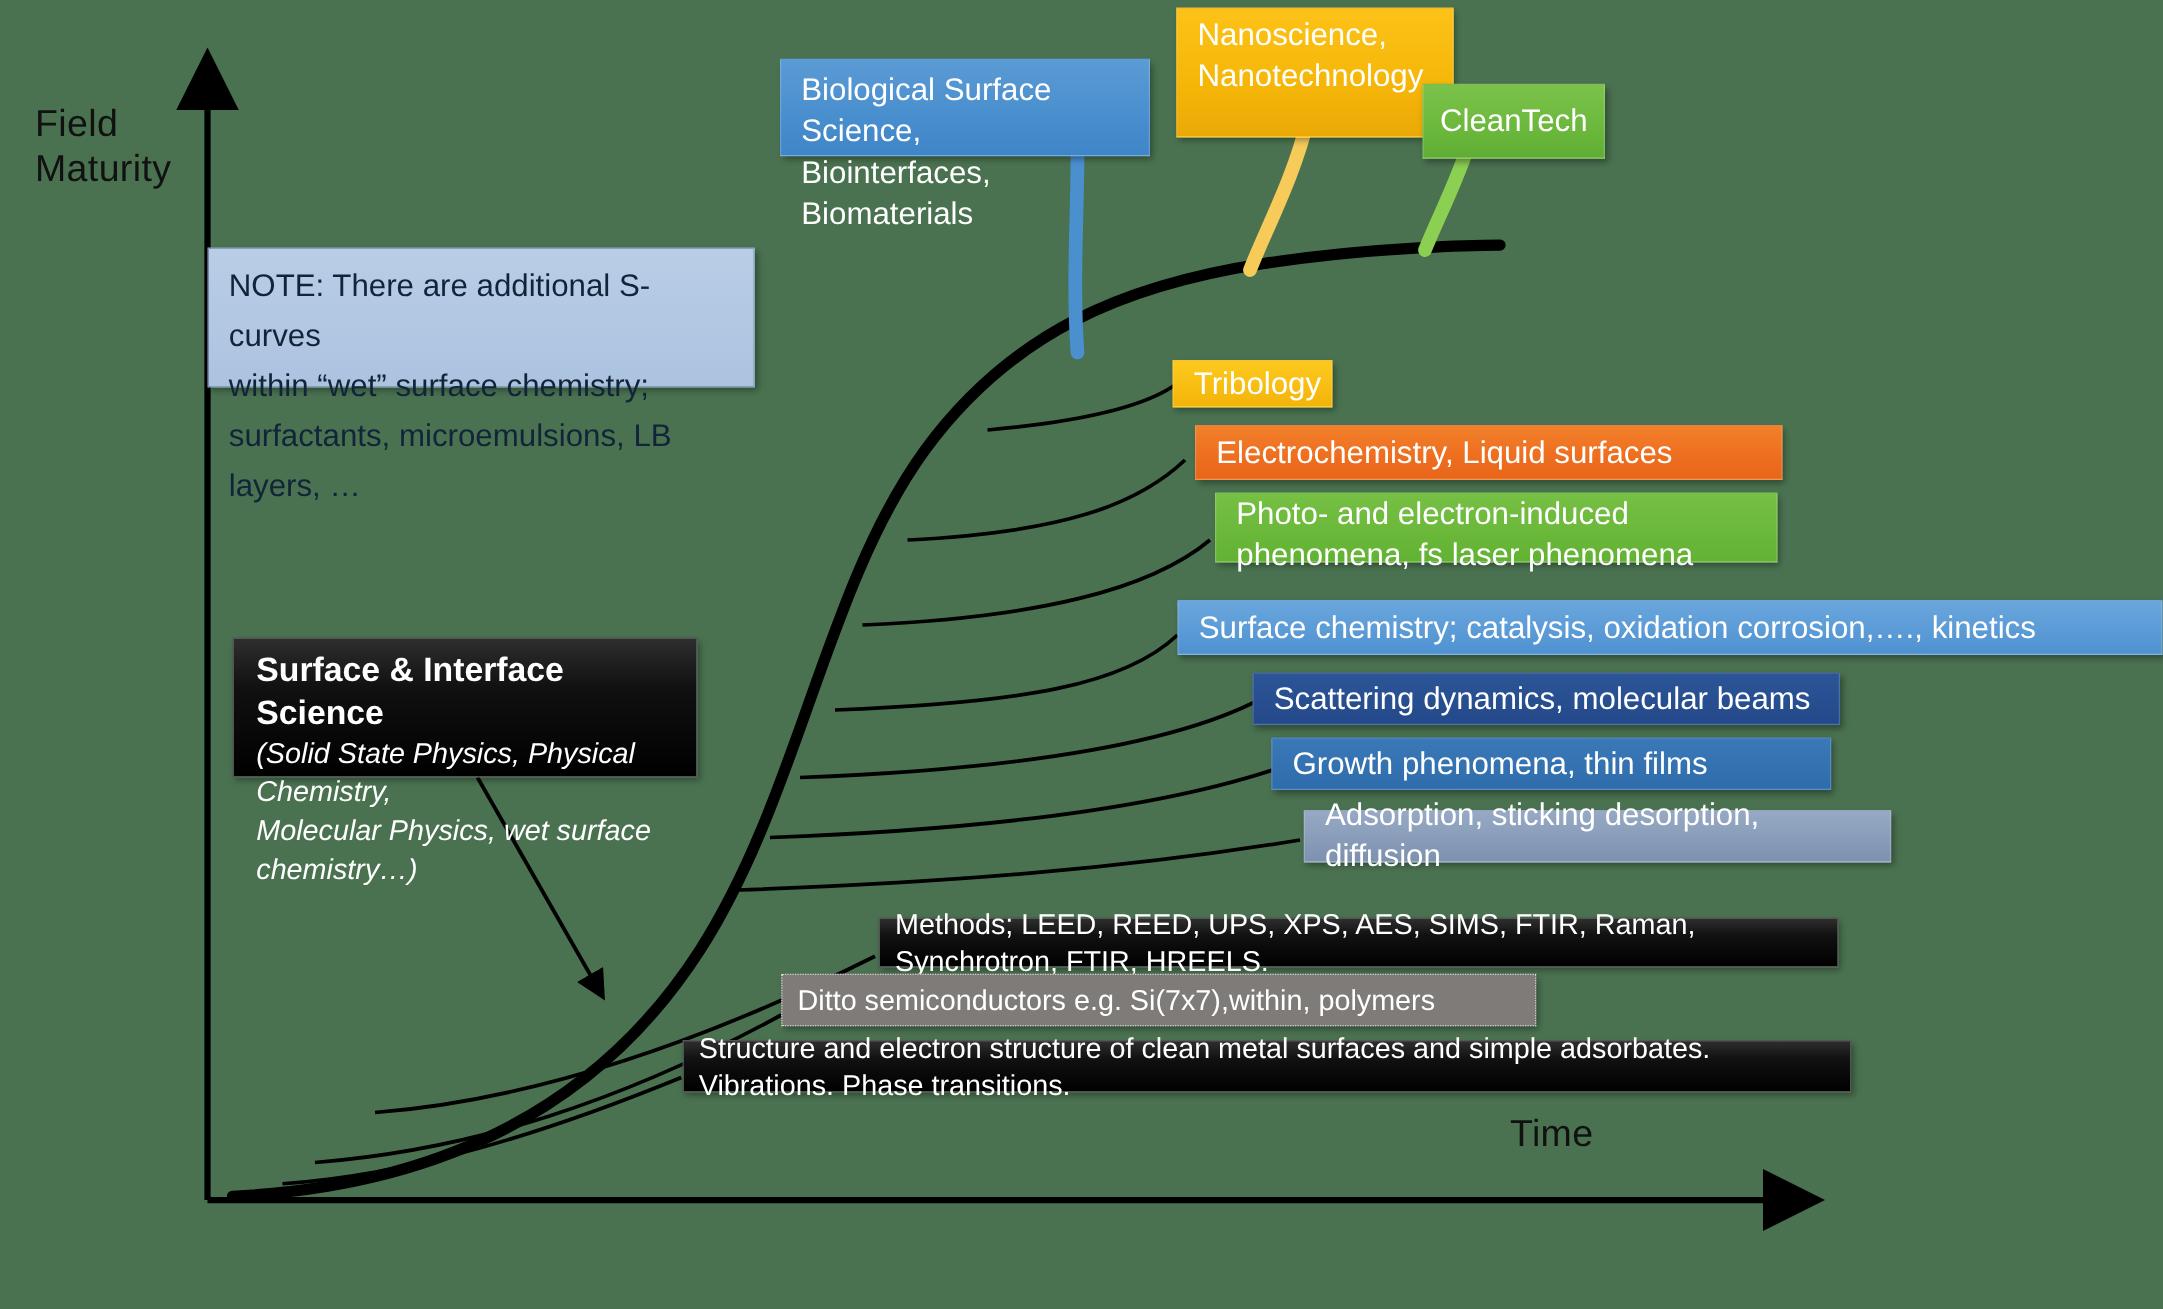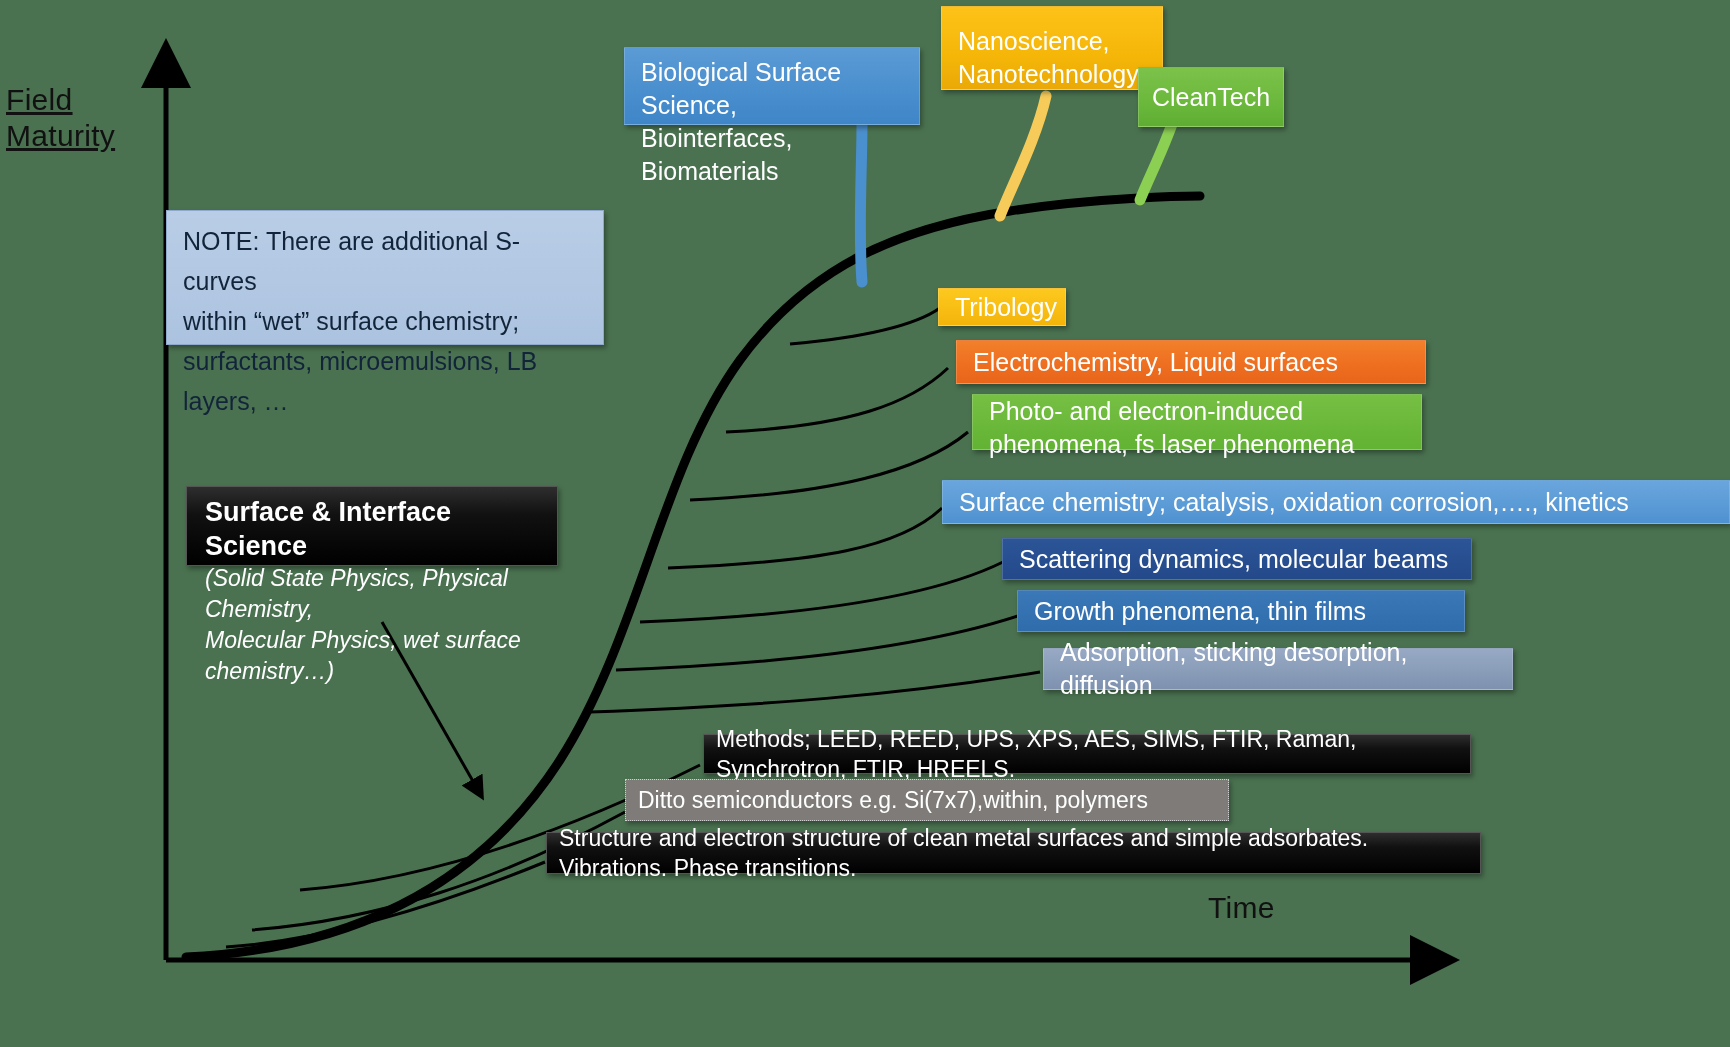--- a/index.html
+++ b/index.html
@@ -97,46 +97,46 @@
 
     <path d="M 790,344 C 880,336 920,322 940,308" fill="none" stroke="#000" stroke-width="3"></path>
 
     <path d="M 862,282 C 858,230 862,170 862,122" fill="none" stroke="#4a8fce" stroke-width="11" stroke-linecap="round"></path>
     <path d="M 1000,216 C 1012,185 1036,140 1046,96" fill="none" stroke="#f6cb5a" stroke-width="11" stroke-linecap="round"></path>
     <path d="M 1140,200 C 1150,175 1168,140 1176,112" fill="none" stroke="#8bcf53" stroke-width="11" stroke-linecap="round"></path>
 
     <path d="M 382,622 L 478,790" fill="none" stroke="#000" stroke-width="3" marker-end="url(#arrowThin)"></path>
   </svg>
 
-  <div class="axis-label" style="left:6px;top:82px;text-decoration:underline;">
+  <div class="axis-label" style="left:28px;top:82px;">
     <div>Field</div>
     <div>Maturity</div>
   </div>
 
   <div class="axis-label" style="left:1208px;top:890px;">Time</div>
 
-  <div class="box note-box multiline" style="left:166px;top:198px;width:438px;height:135px;margin-top:12px;">
+  <div class="box note-box multiline" style="left:166px;top:198px;width:438px;height:112px;">
     <div>NOTE: There are additional S-curves</div>
     <div>within “wet” surface chemistry;</div>
     <div>surfactants, microemulsions, LB layers, …</div>
   </div>
 
-  <div class="box black-grad multiline" style="left:186px;top:486px;width:372px;height:80px;padding:8px 18px;">
+  <div class="box black-grad multiline" style="left:186px;top:510px;width:372px;height:112px;padding:8px 18px;">
     <span class="title-strong">Surface &amp; Interface Science</span>
     <span class="sub-line">(Solid State Physics, Physical Chemistry,</span>
     <span class="sub-line">Molecular Physics, wet surface</span>
     <span class="sub-line">chemistry…)</span>
   </div>
 
   <div class="box blue-grad multiline" style="left:624px;top:47px;width:296px;height:78px;padding-top:8px;">
     <div>Biological Surface Science,</div>
     <div>Biointerfaces, Biomaterials</div>
   </div>
 
-  <div class="box yellow-grad multiline" style="left:941px;top:6px;width:222px;height:84px;padding-top:18px;">
+  <div class="box yellow-grad multiline" style="left:941px;top:6px;width:222px;height:104px;padding-top:5px;">
     <div>Nanoscience,</div>
     <div>Nanotechnology</div>
   </div>
 
   <div class="box green-grad" style="left:1138px;top:67px;width:146px;height:60px;justify-content:center;">
     <span>CleanTech</span>
   </div>
 
   <div class="box yellow-grad2" style="left:938px;top:288px;width:128px;height:38px;">
     <span>Tribology</span>

